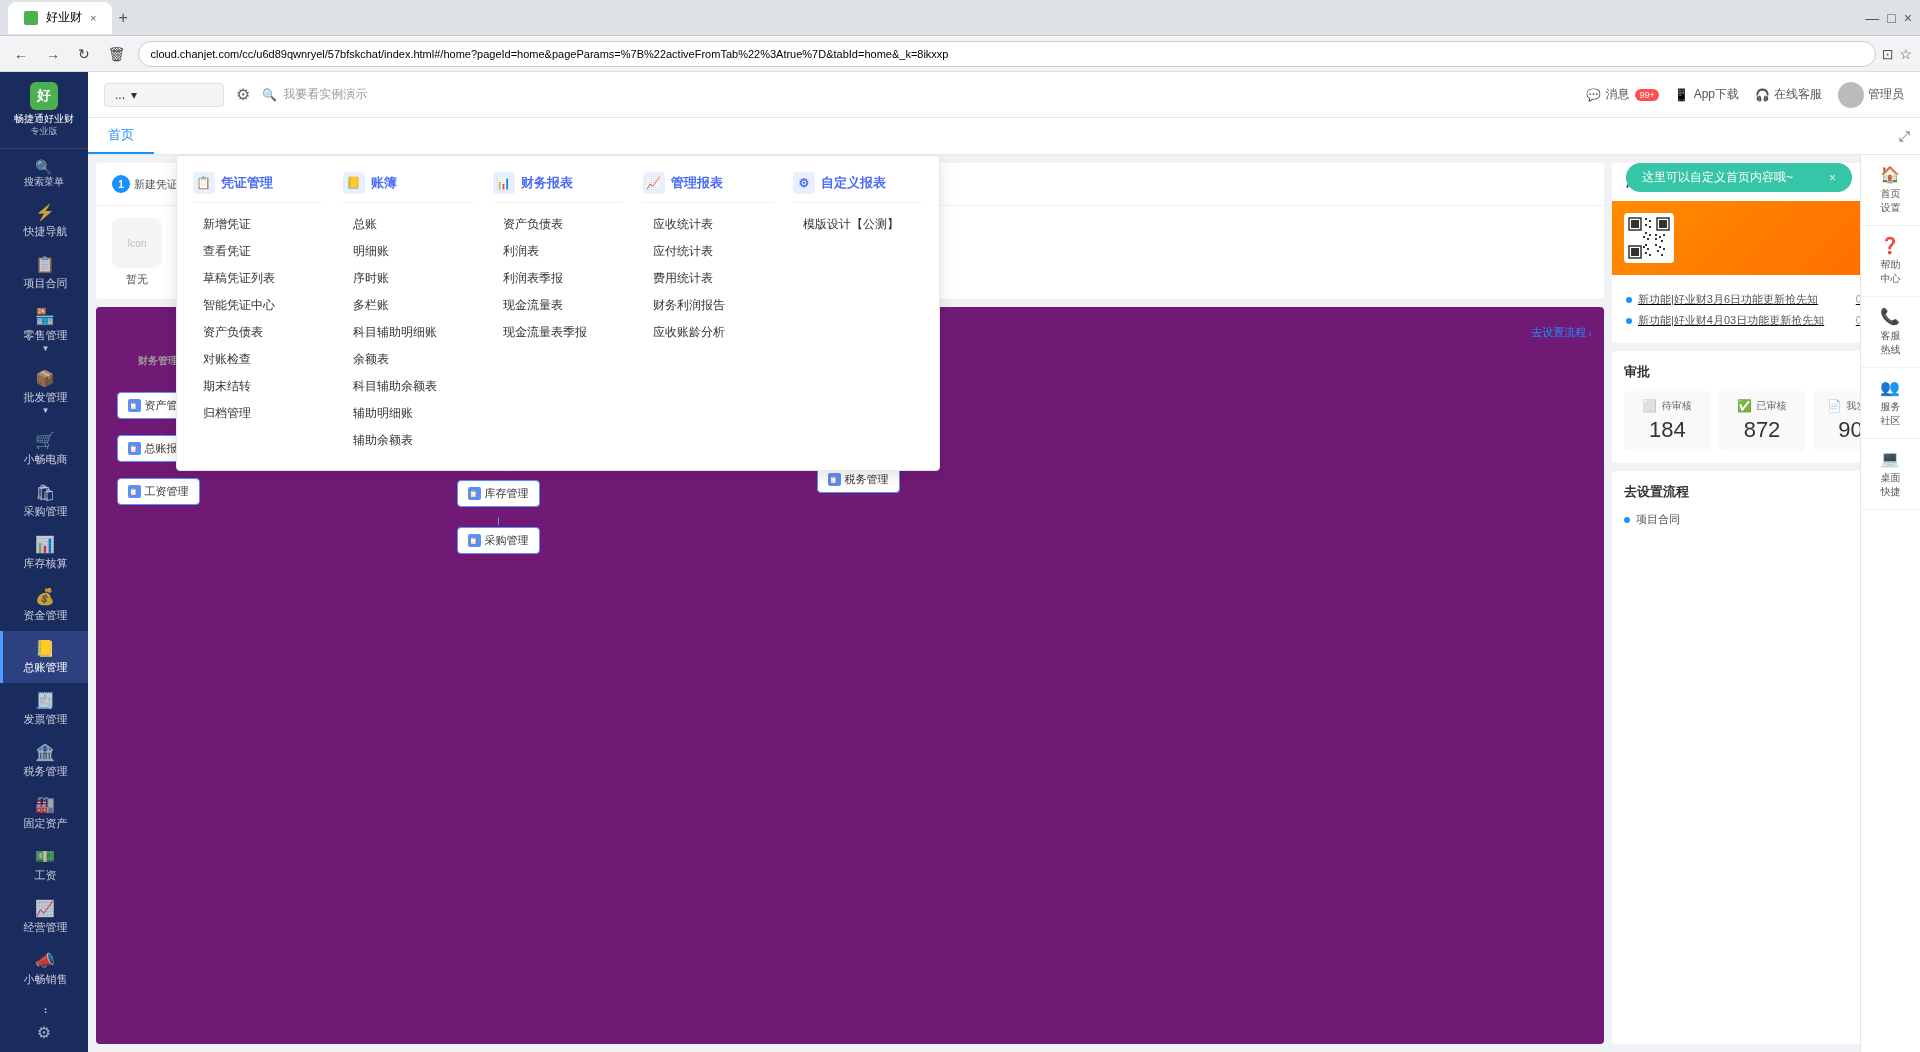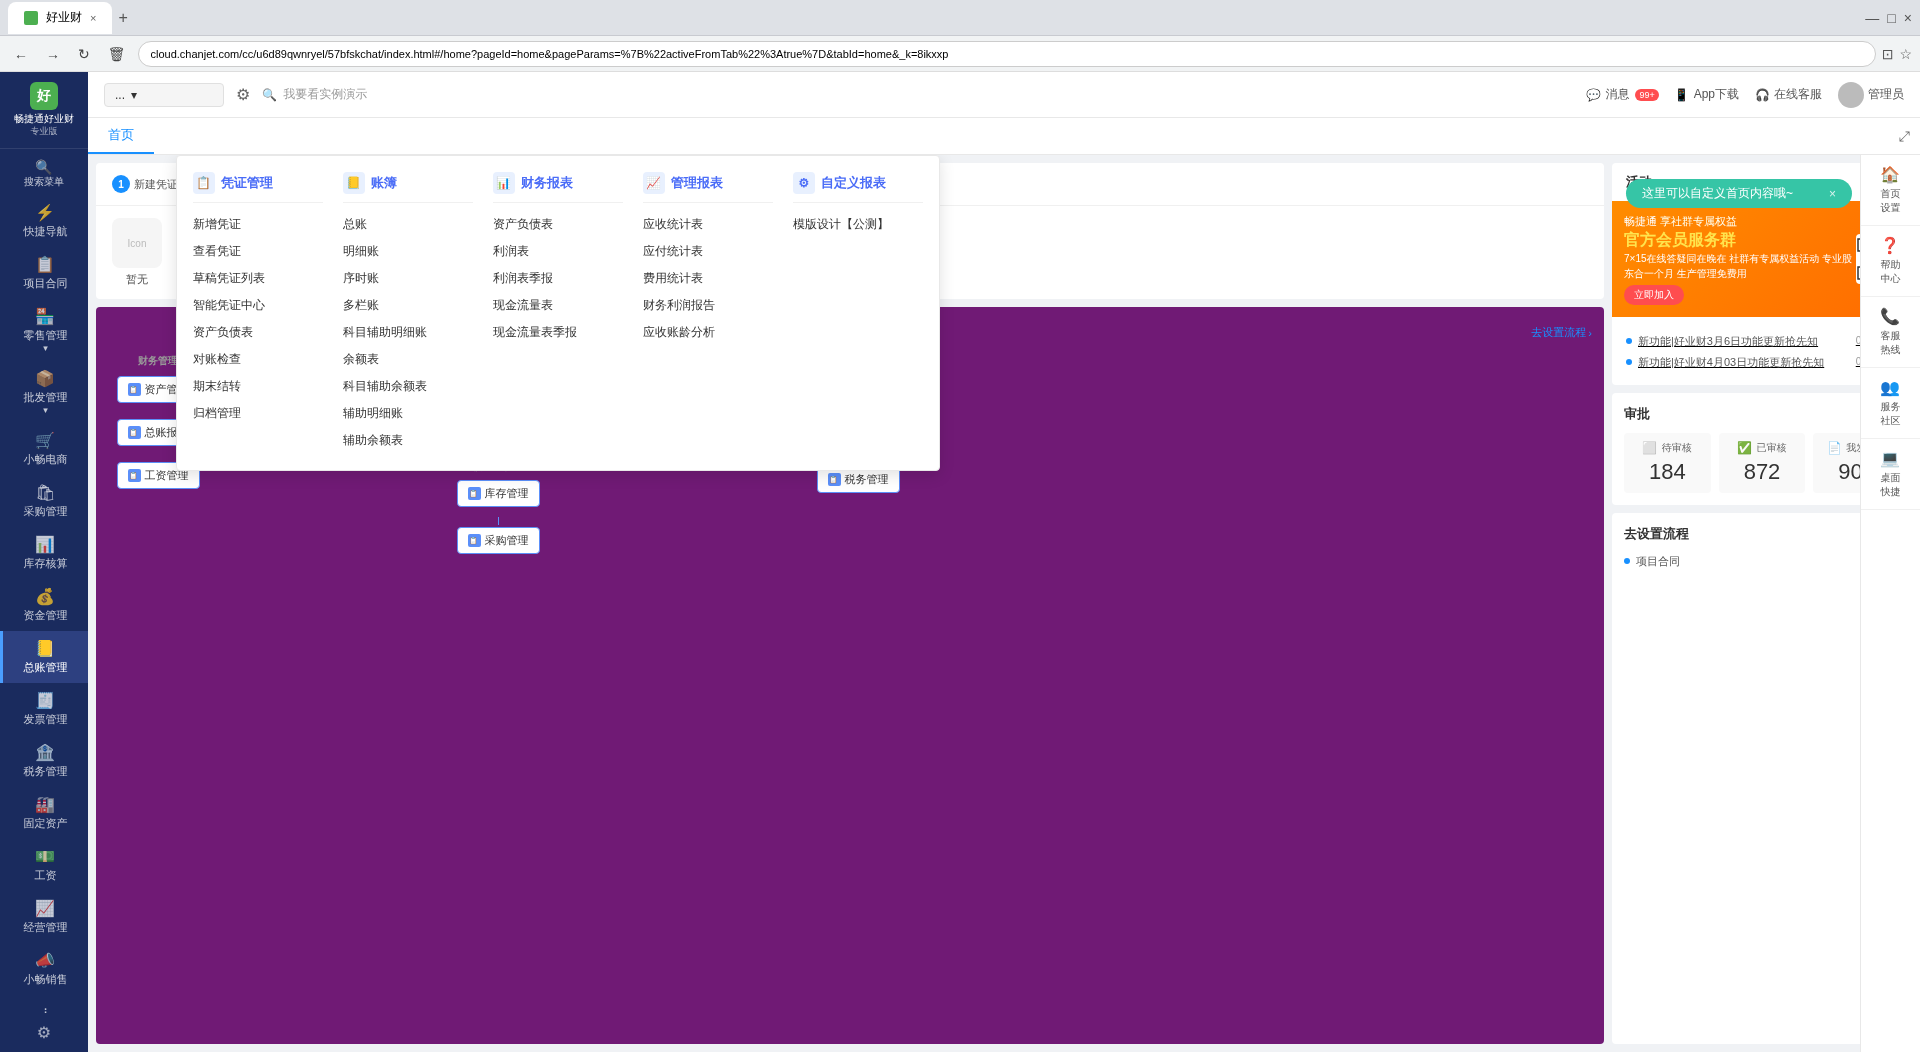--- a/index.html
+++ b/index.html
@@ -248,20 +248,21 @@
       display: flex;
       align-items: center;
       justify-content: center;
       font-size: 12px;
     }
     .menu-item {
       padding: 5px 0;
       color: #333;
       font-size: 12px;
       cursor: pointer;
+      margin-left: 10px;
     }
 
     
     .workspace {
       flex: 1;
       background: #f0f2f5;
       overflow: auto;
       padding: 0;
       display: flex;
       flex-direction: column;
@@ -886,21 +887,21 @@
             <div class="flow-setup-row">
               <span class="setup-link">
                 <span>去设置流程</span>
                 <span>›</span>
               </span>
             </div>
 
             <div style="display:flex; gap:12px; align-items:flex-start; position:relative; padding: 8px 0;">
 
               <div style="display:flex; flex-direction:column; align-items:center; gap:8px; min-width:100px;">
-                <div style="font-size:10px;color:#999;font-weight:bold;margin-bottom:0;">财务管理</div>
+                <div style="font-size:10px;color:#999;font-weight:bold;margin-bottom:16px;">财务管理</div>
                 <div class="fnode">
                   <div class="fnode-icon">📋</div>
                   资产管理
                 </div>
                 <div class="fnode">
                   <div class="fnode-icon">📋</div>
                   总账报表
                 </div>
                 <div class="fnode">
                   <div class="fnode-icon">📋</div>
@@ -993,29 +994,20 @@
           </div>
 
         </div>
       </div>
 
       <div class="right-sidebar" style="margin:8px 8px 8px 0;">
 
         <div class="activity-card">
           <div class="activity-header">活动</div>
           <div class="activity-banner">
-            <div>
-              <div class="activity-text">
-                <span>畅捷通</span>
-                <span style="font-size:11px;color:#ffe;">享社群专属权益</span>
-              </div>
-              <div class="activity-title">官方会员服务群</div>
-              <div class="activity-text" style="font-size:10px;">7×15在线答疑同在晚在 社群有专属权益活动 专业股东合一个月 生产管理免费用</div>
-              <div class="activity-btn">立即加入</div>
-            </div>
             <div class="qr-box">
               <svg width="44" height="44" viewBox="0 0 44 44">
                 <rect x="2" y="2" width="12" height="12" fill="none" stroke="#333" stroke-width="1.5"></rect>
                 <rect x="4" y="4" width="8" height="8" fill="#333"></rect>
                 <rect x="30" y="2" width="12" height="12" fill="none" stroke="#333" stroke-width="1.5"></rect>
                 <rect x="32" y="4" width="8" height="8" fill="#333"></rect>
                 <rect x="2" y="30" width="12" height="12" fill="none" stroke="#333" stroke-width="1.5"></rect>
                 <rect x="4" y="32" width="8" height="8" fill="#333"></rect>
                 <rect x="18" y="2" width="2" height="2" fill="#333"></rect>
                 <rect x="22" y="4" width="2" height="2" fill="#333"></rect>
@@ -1117,20 +1109,20 @@
         <div class="right-panel-item">
           <span class="right-panel-icon">👥</span>
           <span>服务<br>社区</span>
         </div>
         <div class="right-panel-item">
           <span class="right-panel-icon">💻</span>
           <span>桌面<br>快捷</span>
         </div>
       </div>
 
-      <div class="tooltip-bubble" style="top:24px;right:68px;gap:36px;">
+      <div class="tooltip-bubble" style="top:8px;right:68px;gap:36px;">
         <span>这里可以自定义首页内容哦~</span>
         <span class="tooltip-close">×</span>
       </div>
 
     </div>
   </div>
 </div>
 
 </body></html>

